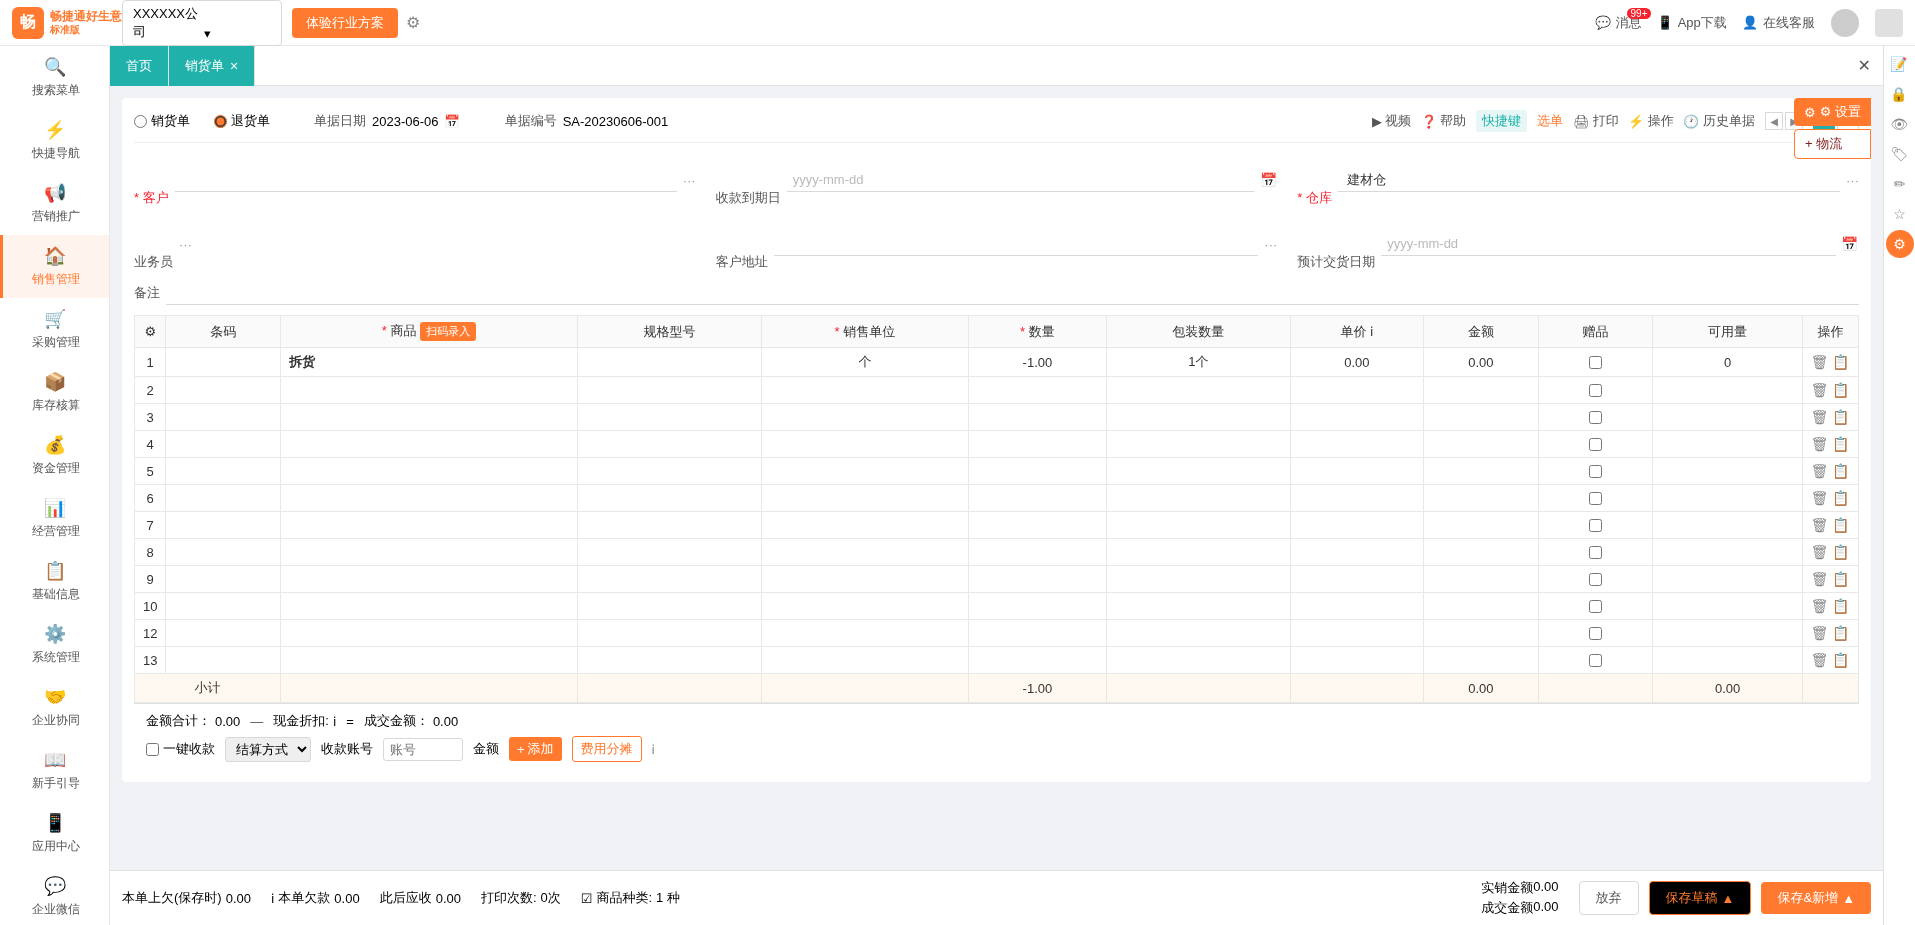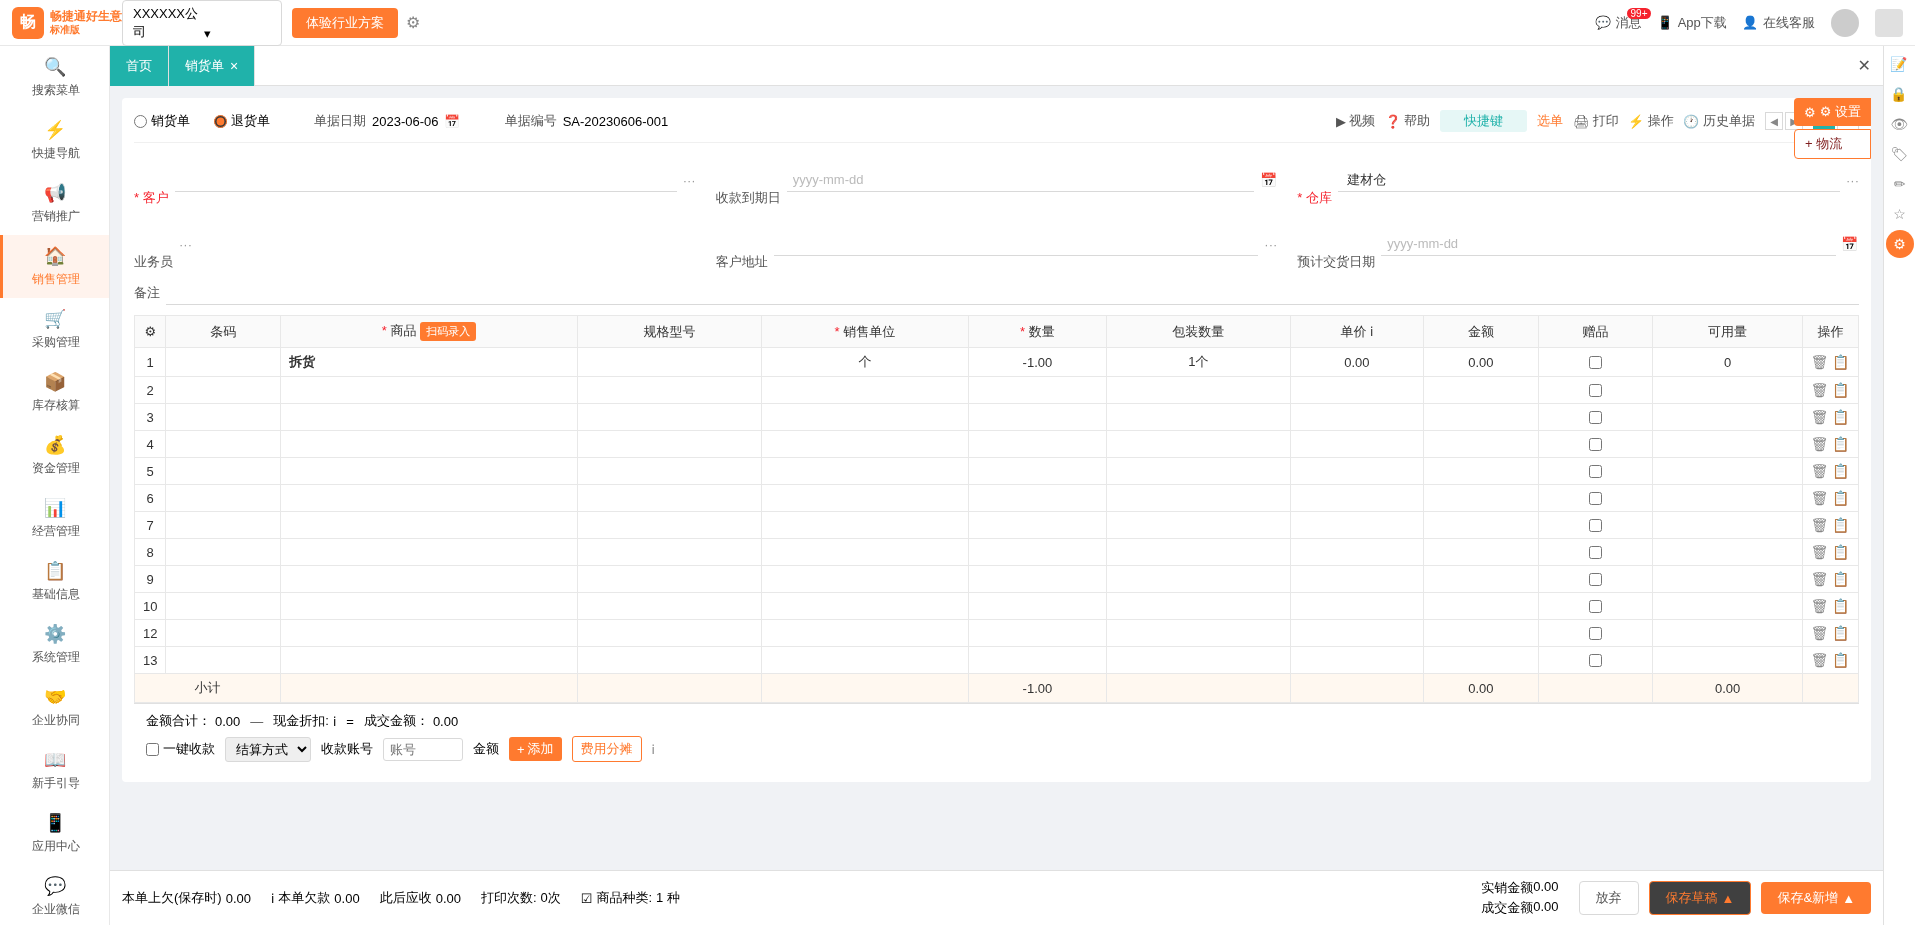--- a/index.html
+++ b/index.html
@@ -91,21 +91,21 @@
     .expense-btn { border: 1px solid #ff7a2f; color: #ff7a2f; background: white; border-radius: 3px; padding: 3px 8px; cursor: pointer; }
 
     
     .footer-bar { background: #fff; border-top: 1px solid #e0e0e0; padding: 8px 12px; display: flex; align-items: center; flex-shrink: 0; }
     .footer-bar .footer-info { display: flex; align-items: center; gap: 20px; flex: 1; }
     .footer-bar .footer-info .fi-item { display: flex; align-items: center; gap: 4px; }
     .footer-bar .footer-right { display: flex; align-items: center; gap: 10px; margin-left: auto; }
     .footer-right .actual-amounts { display: flex; flex-direction: column; gap: 2px; text-align: right; margin-right: 10px; }
     .footer-right .actual-amounts .am-item { display: flex; justify-content: flex-end; font-size: 12px; }
     .discard-btn { border: 1px solid #d9d9d9; background: white; color: #555; border-radius: 4px; padding: 7px 16px; cursor: pointer; }
-    .draft-btn { border: 1px solid #ff7a2f; background: #404040; color: #ff7a2f; border-radius: 4px; padding: 7px 16px; cursor: pointer; display: flex; align-items: center; gap: 4px; }
+    .draft-btn { border: 1px solid #ff7a2f; background: #000000; color: #ff7a2f; border-radius: 4px; padding: 7px 16px; cursor: pointer; display: flex; align-items: center; gap: 4px; }
     .save-btn { background: #ff7a2f; color: white; border: none; border-radius: 4px; padding: 7px 16px; cursor: pointer; display: flex; align-items: center; gap: 4px; }
 
     
     .right-panel { width: 32px; background: #fff; border-left: 1px solid #e0e0e0; display: flex; flex-direction: column; align-items: center; padding: 4px 0; gap: 2px; flex-shrink: 0; }
     .right-panel .rp-icon { width: 28px; height: 28px; display: flex; align-items: center; justify-content: center; color: #888; cursor: pointer; font-size: 14px; border-radius: 4px; }
     .right-panel .rp-icon.active { background: #ff7a2f; color: white; }
 
     .form-relative { position: relative; }
     .top-right-btns { position: absolute; right: 0; top: 0; display: flex; flex-direction: column; gap: 3px; }
 
@@ -264,21 +264,21 @@
           </div>
           <div class="order-actions">
             <span class="act-btn">
               <span>▶</span>
               <span>视频</span>
             </span>
             <span class="act-btn">
               <span>❓</span>
               <span>帮助</span>
             </span>
-            <span class="act-btn" style="background:#e6f7f6;color:#20b2aa;padding:2px 24px;border-radius:3px;">
+            <span class="act-btn" style="background:#e6f7f6;color:#20b2aa;padding:2px 6px;border-radius:3px;">
               <span>快捷键</span>
             </span>
             <span class="act-btn" style="color:#ff7a2f;">
               <span>选单</span>
             </span>
             <span class="act-btn">
               <span>🖨</span>
               <span>打印</span>
             </span>
             <span class="act-btn">

